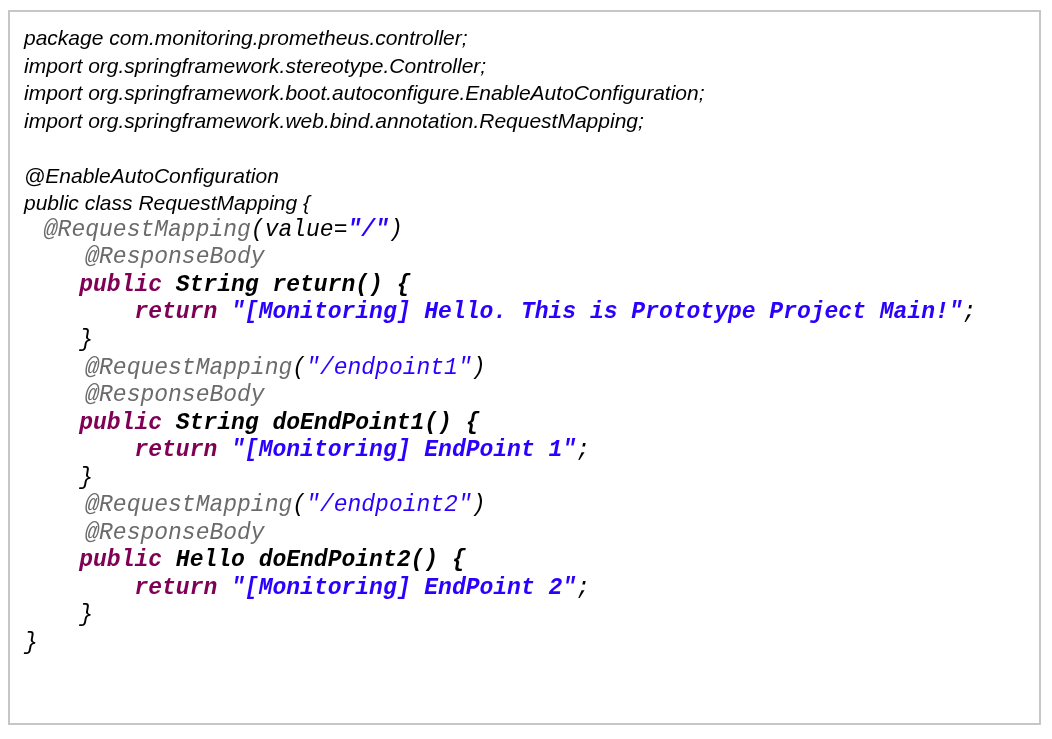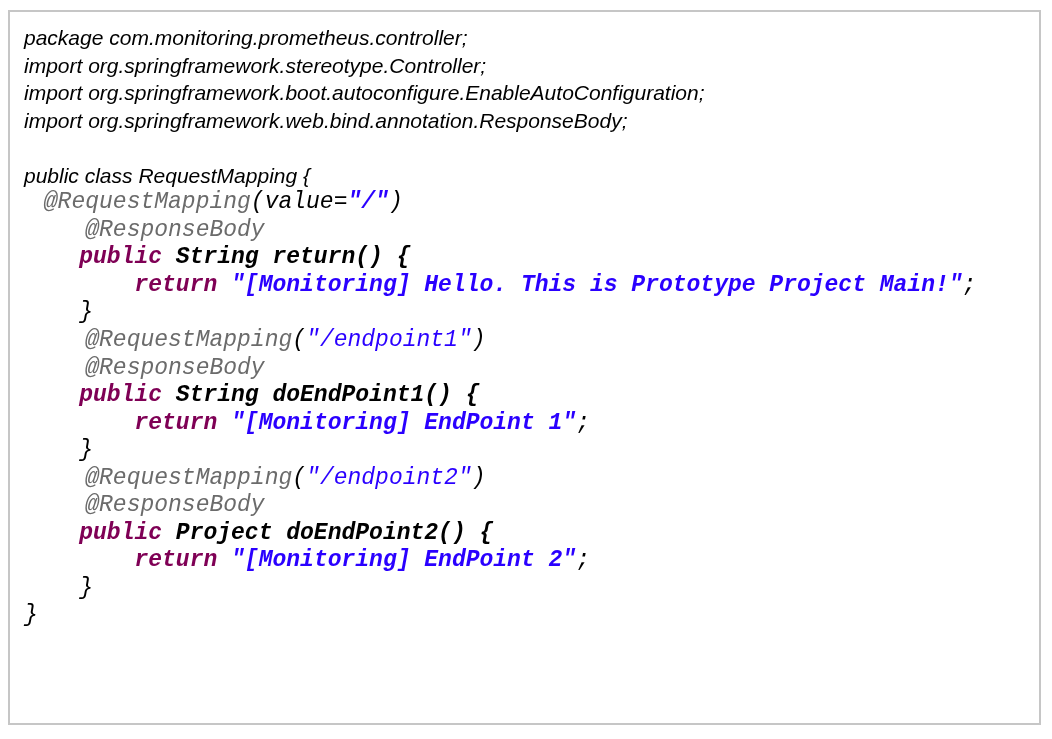--- a/index.html
+++ b/index.html
@@ -55,33 +55,34 @@
   .t-strn  { color: var(--str);  font-weight: normal; }
 </style>
 </head>
 <body>
 
 <div class="code-panel">
   <div id="code-block">
       <div class="code-line sans"><span class="t-plain">package com.monitoring.prometheus.controller;</span></div>
       <div class="code-line sans"><span class="t-plain">import org.springframework.stereotype.Controller;</span></div>
       <div class="code-line sans"><span class="t-plain">import org.springframework.boot.autoconfigure.EnableAutoConfiguration;</span></div>
-      <div class="code-line sans"><span class="t-plain">import org.springframework.web.bind.annotation.ResponseBody;</span></div>
+      <div class="code-line sans"><span class="t-plain">import org.springframework.web.bind.annotation.RequestMapping;</span></div>
       <div class="code-line sans"></div>
+      <div class="code-line sans"><span class="t-plain">@EnableAutoConfiguration</span></div>
       <div class="code-line sans"><span class="t-plain">public class RequestMapping {</span></div>
       <div class="code-line mono"><span class="t-punct"> </span><span class="t-ann">@RequestMapping</span><span class="t-punct">(value=</span><span class="t-str">"/"</span><span class="t-punct">)</span></div>
       <div class="code-line mono"><span class="t-punct">    </span><span class="t-ann">@ResponseBody</span></div>
       <div class="code-line mono"><span class="t-punct">    </span><span class="t-kw">public</span><span class="t-code"> String return() {</span></div>
       <div class="code-line mono"><span class="t-punct">        </span><span class="t-kw">return</span><span class="t-code"> </span><span class="t-str">"[Monitoring] Hello. This is Prototype Project Main!"</span><span class="t-punct">;</span></div>
       <div class="code-line mono"><span class="t-punct">    }</span></div>
       <div class="code-line mono"><span class="t-punct">    </span><span class="t-ann">@RequestMapping</span><span class="t-punct">(</span><span class="t-strn">"/endpoint1"</span><span class="t-punct">)</span></div>
       <div class="code-line mono"><span class="t-punct">    </span><span class="t-ann">@ResponseBody</span></div>
       <div class="code-line mono"><span class="t-punct">    </span><span class="t-kw">public</span><span class="t-code"> String doEndPoint1() {</span></div>
       <div class="code-line mono"><span class="t-punct">        </span><span class="t-kw">return</span><span class="t-code"> </span><span class="t-str">"[Monitoring] EndPoint 1"</span><span class="t-punct">;</span></div>
       <div class="code-line mono"><span class="t-punct">    }</span></div>
       <div class="code-line mono"><span class="t-punct">    </span><span class="t-ann">@RequestMapping</span><span class="t-punct">(</span><span class="t-strn">"/endpoint2"</span><span class="t-punct">)</span></div>
       <div class="code-line mono"><span class="t-punct">    </span><span class="t-ann">@ResponseBody</span></div>
-      <div class="code-line mono"><span class="t-punct">    </span><span class="t-kw">public</span><span class="t-code"> Project doEndPoint2() {</span></div>
+      <div class="code-line mono"><span class="t-punct">    </span><span class="t-kw">public</span><span class="t-code"> Hello doEndPoint2() {</span></div>
       <div class="code-line mono"><span class="t-punct">        </span><span class="t-kw">return</span><span class="t-code"> </span><span class="t-str">"[Monitoring] EndPoint 2"</span><span class="t-punct">;</span></div>
       <div class="code-line mono"><span class="t-punct">    }</span></div>
       <div class="code-line mono"><span class="t-punct">}</span></div>
     </div>
 </div>
 
 </body></html>

